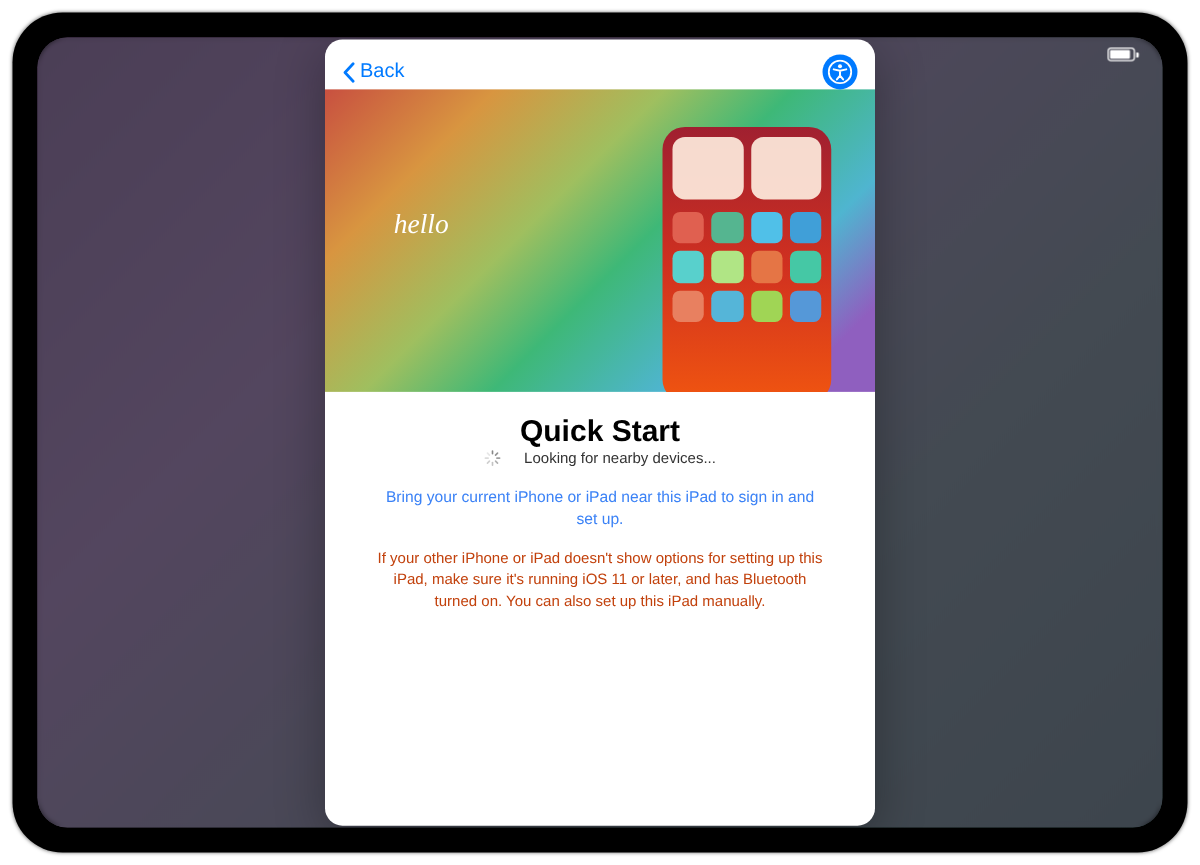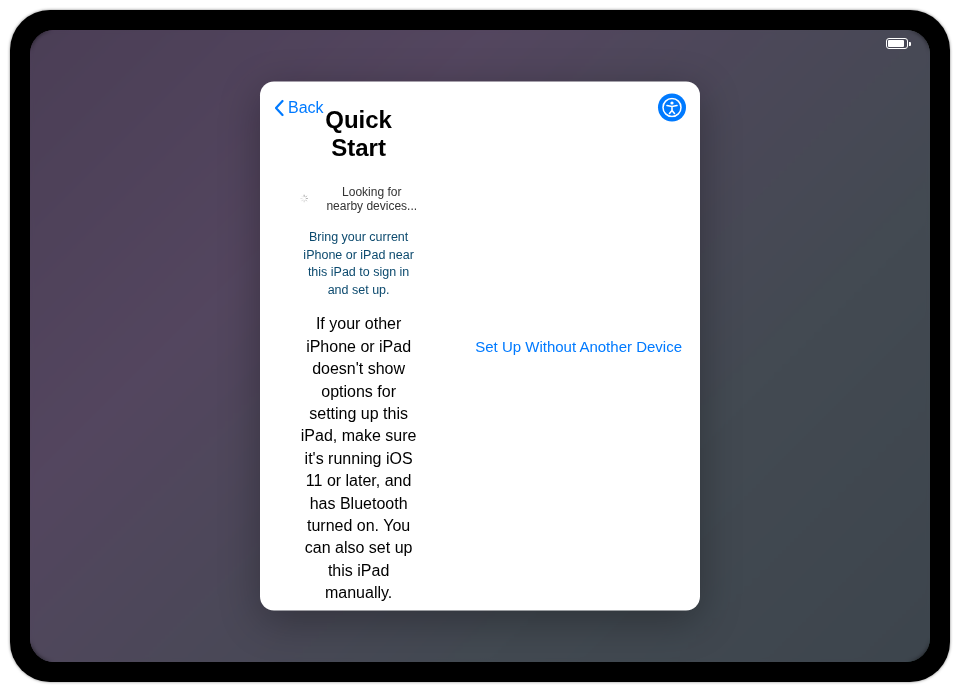--- a/index.html
+++ b/index.html
@@ -84,29 +84,28 @@
       background: #fff;
       border-radius: 1px;
     }
     
     .modal {
       position: absolute;
       left: 50%;
       top: 50%;
       transform: translate(-50%, -50%);
       width: 440px;
-      height: 529px;
+      height: 629px;
       background: #fff;
       border-radius: 14px;
       overflow: hidden;
       box-shadow: 0 10px 40px rgba(0,0,0,0.3);
       z-index: 10;
       display: flex;
-      flex-direction: row;
-      align-items: center;
+      flex-direction: column;
     }
     
     .modal-header {
       position: absolute;
       top: 12px;
       left: 0;
       right: 0;
       display: flex;
       justify-content: space-between;
       align-items: center;
@@ -202,48 +201,48 @@
       flex-direction: column;
       align-items: center;
       padding: 18px 40px 0;
       text-align: center;
     }
     
     .modal-title {
       font-size: 24px;
       font-weight: 700;
       color: #000;
-      margin-bottom: 23px;
+      margin-bottom: 0;
     }
     
     .status-row {
       display: flex;
       align-items: center;
       gap: 18px;
       margin-bottom: 16px;
       color: #333;
       font-size: 12px;
     }
     
     .spinner-icon {
       width: 14px;
       height: 14px;
       display: inline-block;
     }
     
     .description {
       font-size: 12.5px;
-      color: #0c4a6e;
+      color: #3b82f6;
       line-height: 1.4;
       margin-bottom: 14px;
     }
     
     .info-text {
-      font-size: 16px;
-      color: #000000;
+      font-size: 12px;
+      color: #c2410c;
       line-height: 1.4;
     }
     
     .modal-footer {
       padding: 18px;
       text-align: center;
     }
     
     .setup-button {
       color: #007aff;
@@ -324,19 +323,16 @@
               <line x1="3.4" y1="3.4" x2="5.2" y2="5.2" opacity="0.2"></line>
             </g>
           </svg>
           <span>Looking for nearby devices...</span>
         </div>
 
         <p class="description">Bring your current iPhone or iPad near this iPad to sign in and set up.</p>
         <p class="info-text">If your other iPhone or iPad doesn't show options for setting up this iPad, make sure it's running iOS 11 or later, and has Bluetooth turned on. You can also set up this iPad manually.</p>
       </div>
 
-      <div class="modal-footer">
-        <button class="setup-button">Set Up Without Another Device</button>
-      </div>
 
     </div>
   </div>
 </div>
 
 </body></html>

